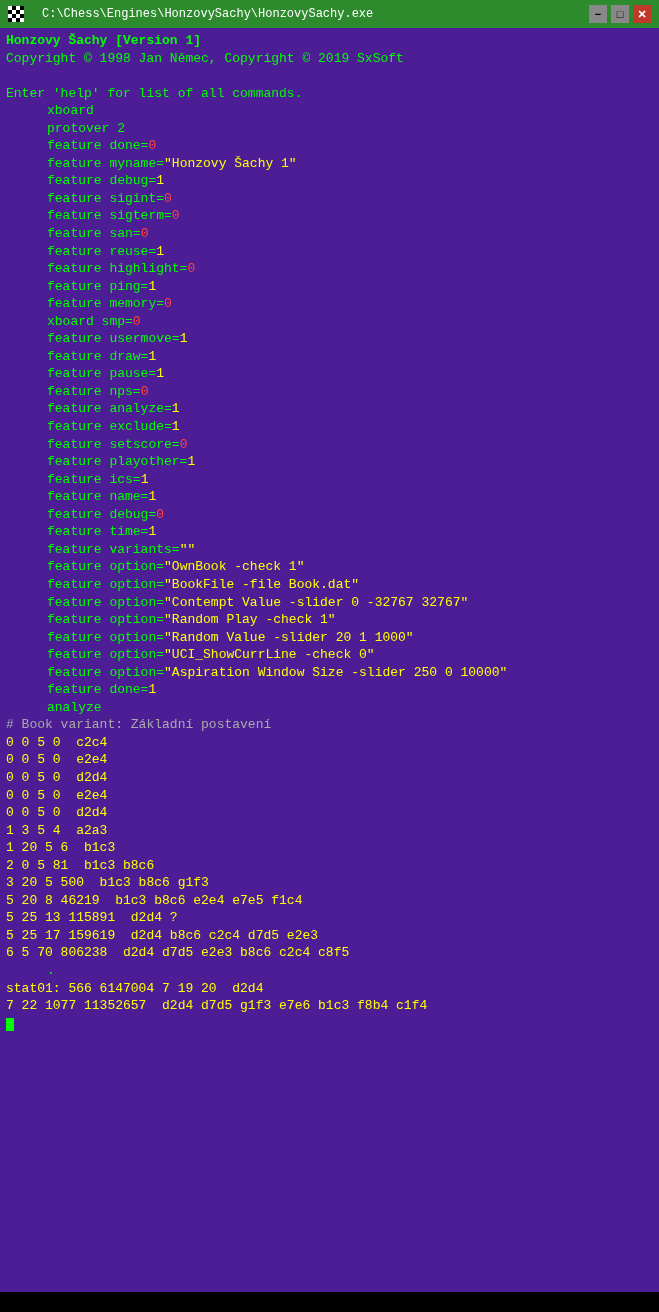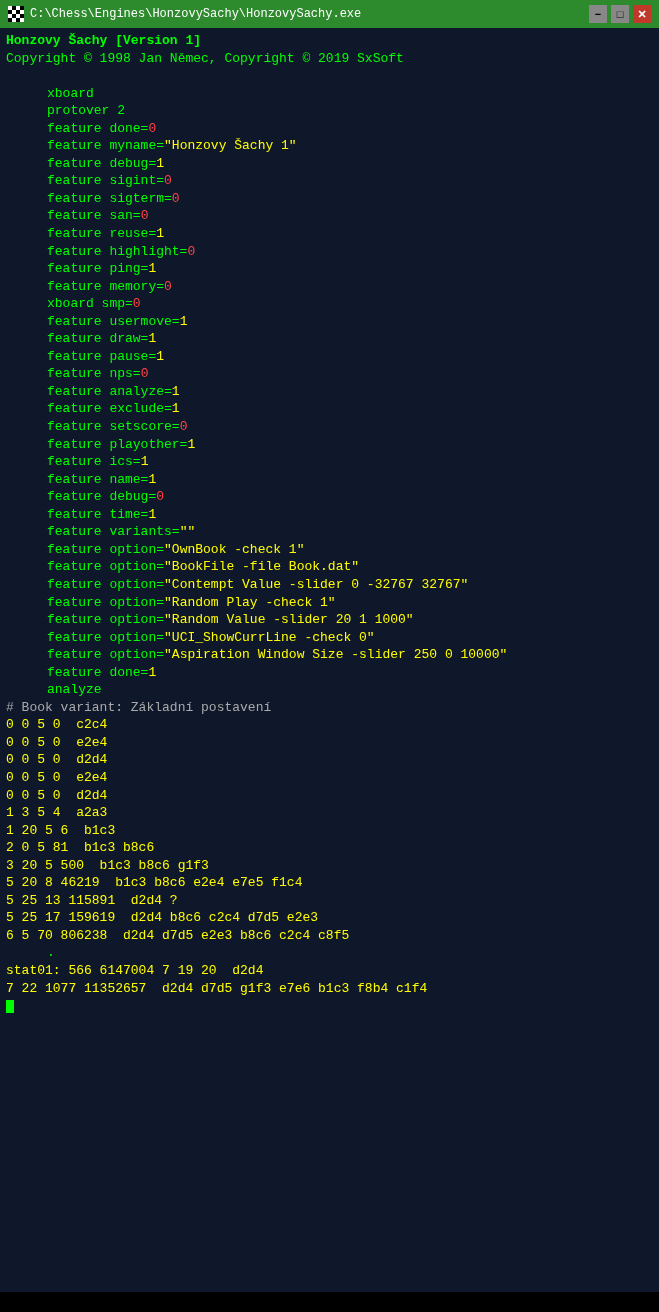--- a/index.html
+++ b/index.html
@@ -20,21 +20,21 @@
       display: flex;
       align-items: center;
       justify-content: space-between;
       padding: 0 8px;
       user-select: none;
     }
 
     .title-bar-left {
       display: flex;
       align-items: center;
-      gap: 6px;
+      gap: 18px;
     }
 
     .checkerboard {
       width: 16px;
       height: 16px;
       display: grid;
       grid-template-columns: repeat(4, 4px);
       grid-template-rows: repeat(4, 4px);
       flex-shrink: 0;
     }
@@ -69,21 +69,21 @@
       font-weight: bold;
     }
 
     .tb-btn.close {
       background: #c0392b;
       color: #fff;
     }
 
     
     .terminal {
-      background: #0f172a;
+      background: #4c1d95;
       padding: 4px 6px;
       height: calc(1312px - 48px);
       overflow: hidden;
     }
 
     .line {
       line-height: 1.35;
       white-space: pre;
     }
 
@@ -150,20 +150,21 @@
   </div>
 
   <div class="terminal">
 
     <div class="line app-title">Honzovy Šachy [Version 1]</div>
 
     <div class="line copyright">Copyright © 1998 Jan Němec, Copyright © 2019 SxSoft</div>
 
     <div class="line">&nbsp;</div>
 
+    <div class="line prompt-line">Enter 'help' for list of all commands.</div>
 
     <div class="line green">xboard</div>
 
     <div class="line green">protover 2</div>
 
     <div class="line"><span class="green">feature done=</span><span class="red">0</span></div>
     <div class="line"><span class="green">feature myname=</span><span class="yellow">"Honzovy Šachy 1"</span></div>
     <div class="line"><span class="green">feature debug=</span><span class="yellow">1</span></div>
     <div class="line"><span class="green">feature sigint=</span><span class="red">0</span></div>
     <div class="line"><span class="green">feature sigterm=</span><span class="red">0</span></div>

